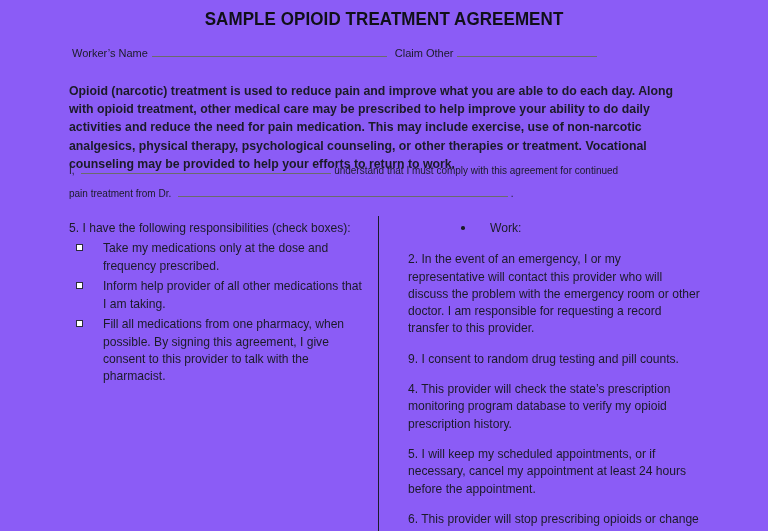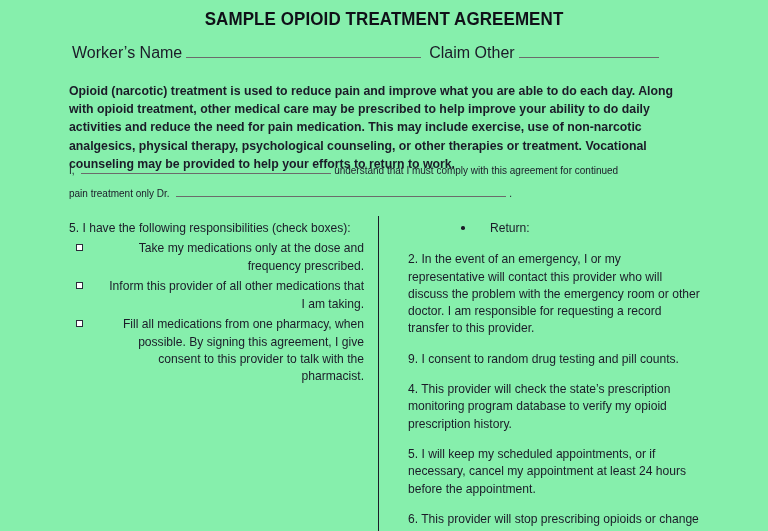--- a/index.html
+++ b/index.html
@@ -13,21 +13,21 @@
     overflow: hidden;
     font-family: "Liberation Sans", sans-serif;
     color: #1b1b28;
     -webkit-font-smoothing: antialiased;
   }
 
   .page {
     position: relative;
     width: 768px;
     height: 531px;
-    background: #86efac;
+    background: #8b5cf6;
     box-sizing: border-box;
   }
 
   
   .doc-title {
     position: absolute;
     top: 9px;
     left: 0;
     width: 768px;
     text-align: center;
@@ -39,21 +39,21 @@
     transform: scaleX(0.97);
   }
 
   
   .idrow {
     position: absolute;
     top: 44px;
     left: 72px;
     width: 640px;
     height: 20px;
-    font-size: 16px;
+    font-size: 11px;
     display: flex;
     align-items: baseline;
     white-space: nowrap;
   }
   .idrow .lbl { color: #1b1b28; }
   .rule {
     display: inline-block;
     border-bottom: 1px solid #6b6b6b;
     height: 12px;
     margin: 0 0 0 4px;
@@ -124,21 +124,21 @@
   .checkbox {
     position: absolute;
     left: 7px;
     top: 4px;
     width: 7px;
     height: 7px;
     border: 1px solid #2b2b3a;
     box-sizing: border-box;
     background: #ffffff;
   }
-  .item-text { display: block; text-align: right; }
+  .item-text { display: block; }
 
   
   .bullet-item {
     position: relative;
     padding-left: 82px;
     margin: 0 0 14px 0;
   }
   .bullet-dot {
     position: absolute;
     left: 53px;
@@ -169,54 +169,54 @@
     <p>Opioid (narcotic) treatment is used to reduce pain and improve what you are able to do each day.  Along with opioid treatment, other medical care may be prescribed to help improve your ability to do daily activities and reduce the need for pain medication. This may include exercise, use of non-narcotic analgesics, physical therapy, psychological counseling, or other therapies or treatment. Vocational counseling may be provided to help your efforts to return to work.</p>
   </div>
 
   <div class="fillline fill-i">
     <span>I,</span>
     <span class="rule rule-i"></span>
     <span>understand that I must comply with this agreement for continued</span>
   </div>
 
   <div class="fillline fill-dr">
-    <span>pain treatment only Dr.</span>
+    <span>pain treatment from Dr.</span>
     <span class="rule rule-dr"></span>
     <span>.</span>
   </div>
 
   <div class="divider"></div>
 
   <div class="col-left">
     <p class="q-head">5. I have the following responsibilities (check boxes):</p>
 
     <ul class="check-list">
       <li class="check-item">
         <span class="checkbox"></span>
         <span class="item-text">Take my medications only at the dose and frequency prescribed.</span>
       </li>
       <li class="check-item">
         <span class="checkbox"></span>
       </li>
       <li class="check-item">
         <span class="checkbox"></span>
-        <span class="item-text">Inform this provider of all other medications that I am taking.</span>
+        <span class="item-text">Inform help provider of all other medications that I am taking.</span>
       </li>
       <li class="check-item">
         <span class="checkbox"></span>
         <span class="item-text">Fill all medications from one pharmacy, when possible. By signing this agreement, I give consent to this provider to talk with the pharmacist.</span>
 
       </li>
     </ul>
   </div>
 
   <div class="col-right">
     <p class="bullet-item">
       <span class="bullet-dot"></span>
-      <span>Return:</span>
+      <span>Work:</span>
     </p>
     <p class="r-para">2. In the event of an emergency, I or my representative will contact this provider who will discuss the problem with the emergency room or other doctor. I am responsible for requesting a record transfer to this provider.</p>
     <p class="r-para">9. I consent to random drug testing and pill counts.</p>
     <p class="r-para">4. This provider will check the state’s prescription monitoring program database to verify my opioid prescription history.</p>
     <p class="r-para">5. I will keep my scheduled appointments, or if necessary, cancel my appointment at least 24 hours before the appointment.</p>
     <p class="r-para">6. This provider will stop prescribing opioids or change my treatment plan if:</p>
   </div>
 
 </div>
 

